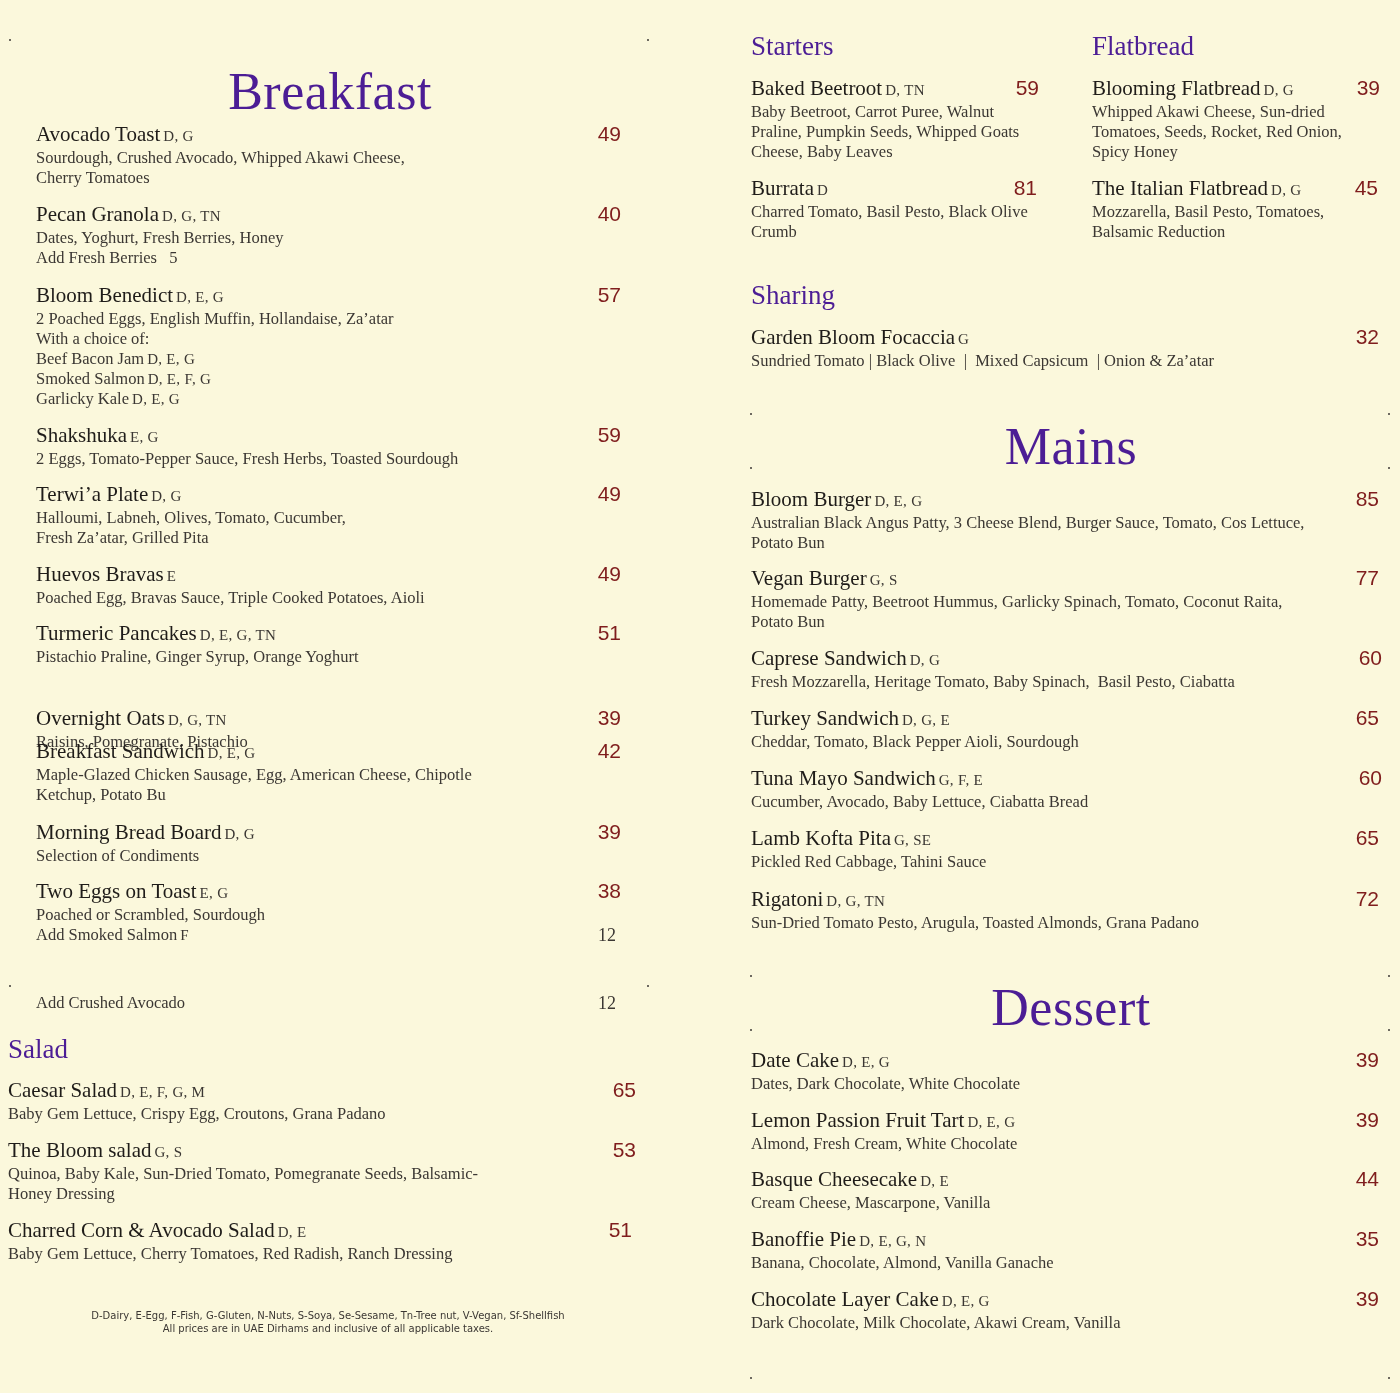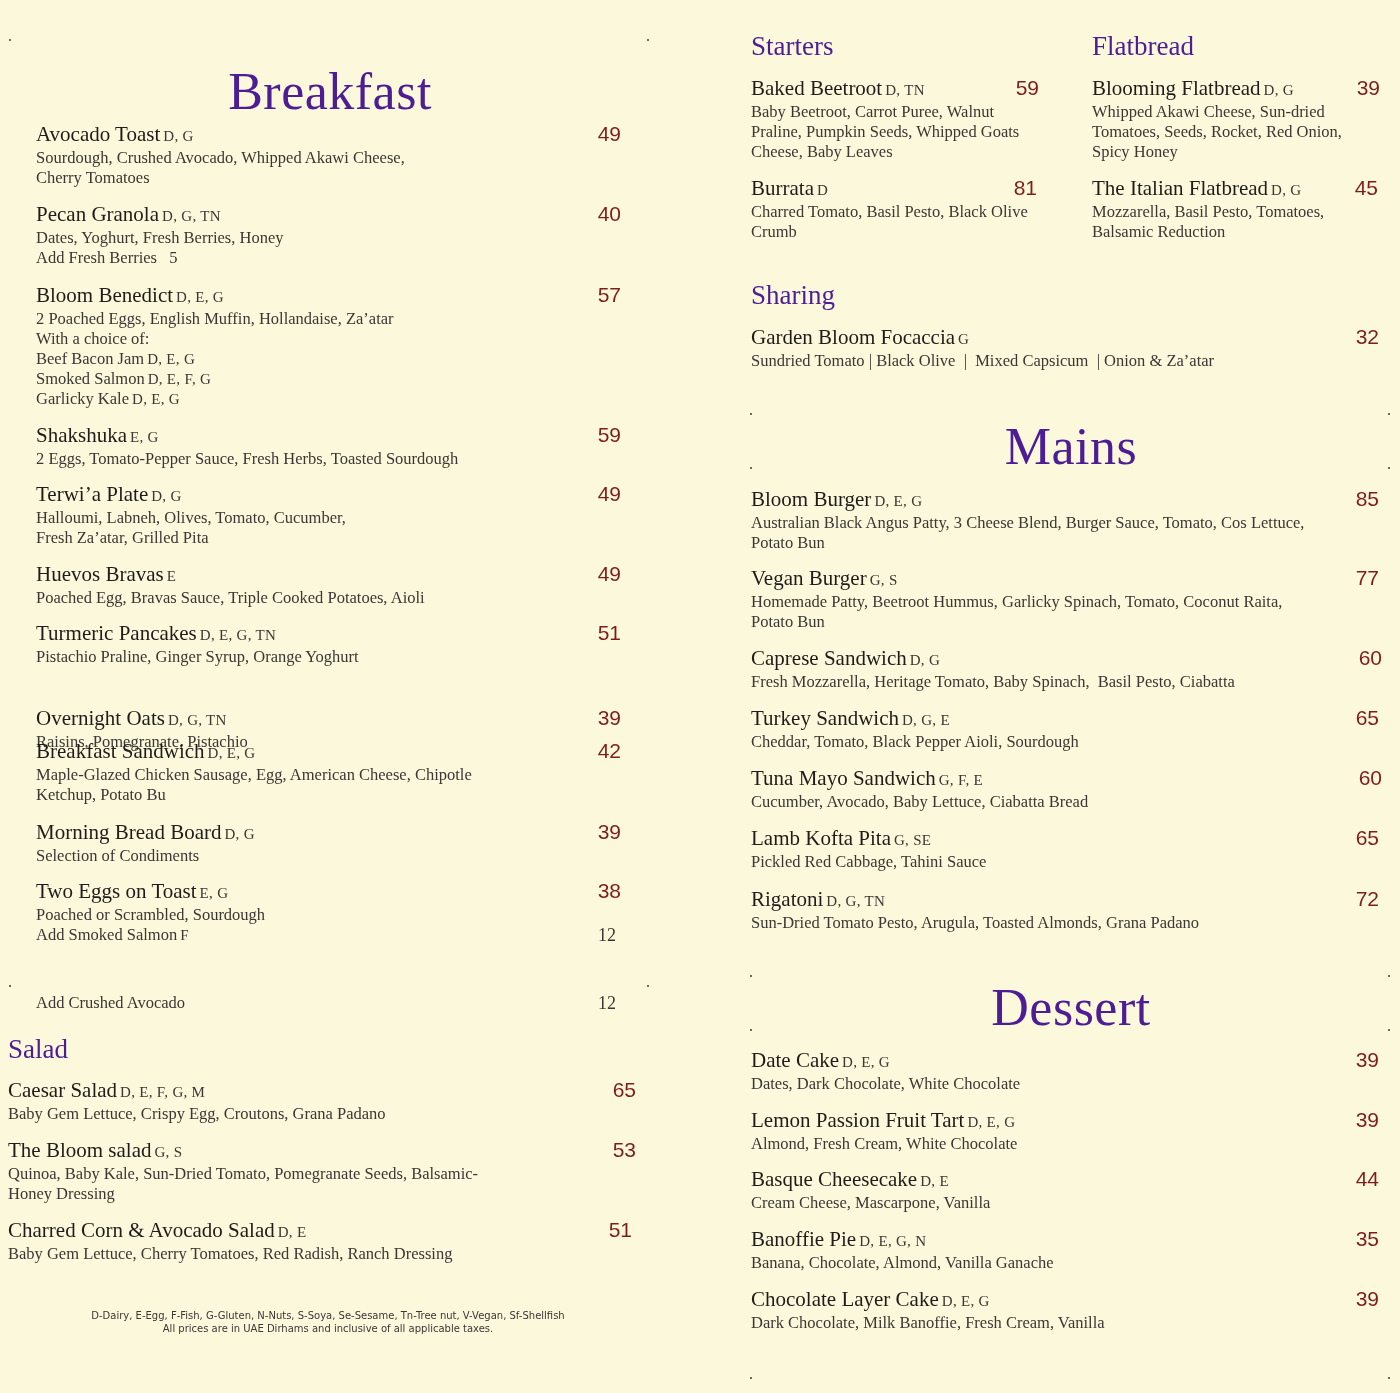--- a/index.html
+++ b/index.html
@@ -241,16 +241,16 @@
     <div class="desc">Cream Cheese, Mascarpone, Vanilla</div>
     <div class="price" style="right:0;top:0;">44</div>
   </div>
   <div class="item" style="left:751px;top:1227px;width:628px;">
     <div class="name"><span>Banoffie Pie</span><span class="allergen">D, E, G, N</span></div>
     <div class="desc">Banana, Chocolate, Almond, Vanilla Ganache</div>
     <div class="price" style="right:0;top:0;">35</div>
   </div>
   <div class="item" style="left:751px;top:1287px;width:628px;">
     <div class="name"><span>Chocolate Layer Cake</span><span class="allergen">D, E, G</span></div>
-    <div class="desc">Dark Chocolate, Milk Banoffie, Fresh Cream, Vanilla</div>
+    <div class="desc">Dark Chocolate, Milk Chocolate, Akawi Cream, Vanilla</div>
     <div class="price" style="right:0;top:0;">39</div>
   </div>
 </div>
 
 </body></html>

